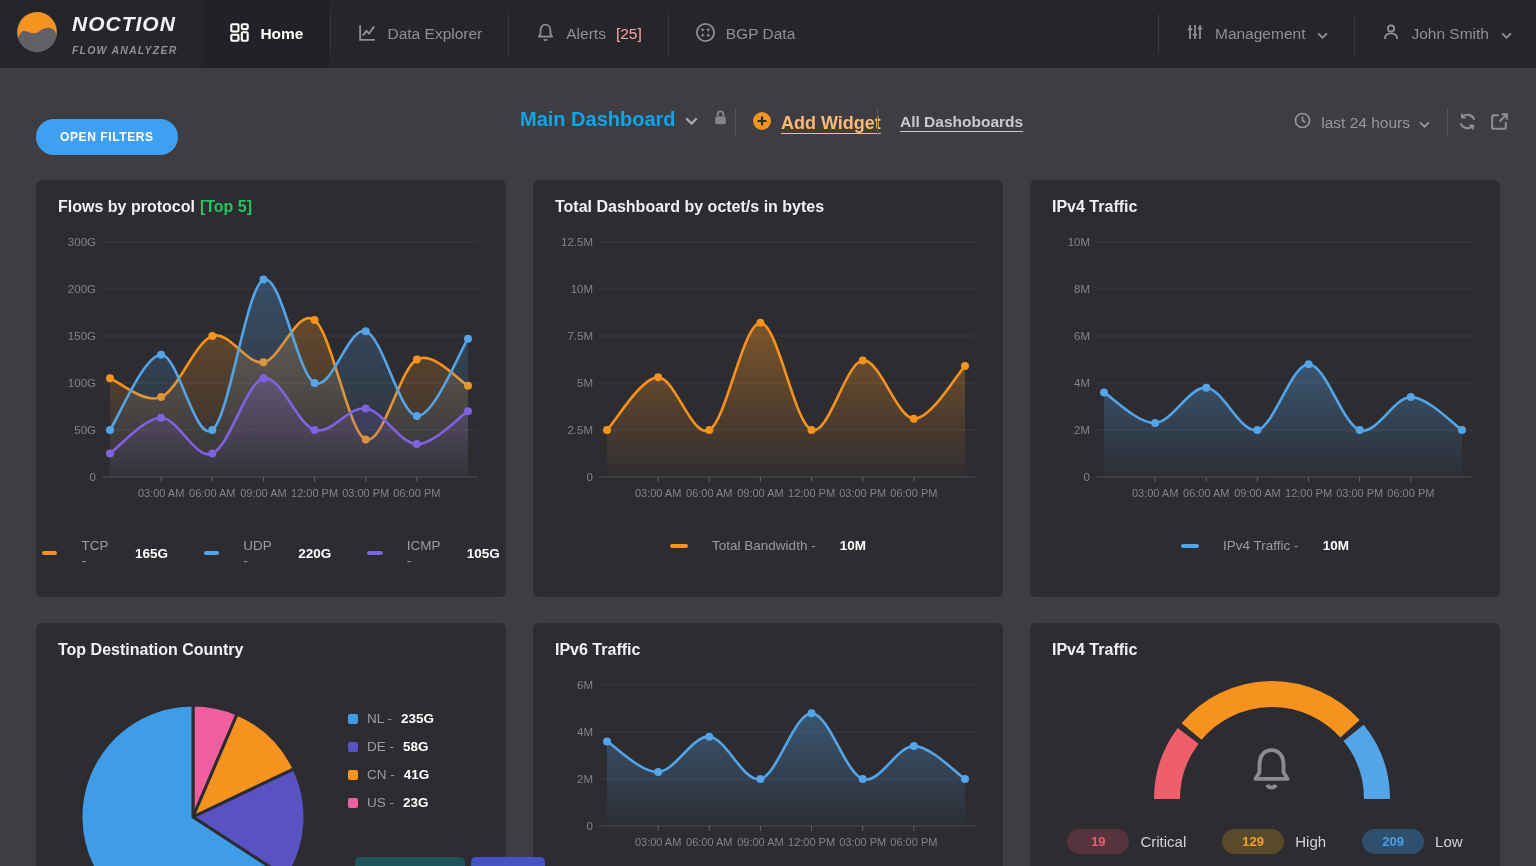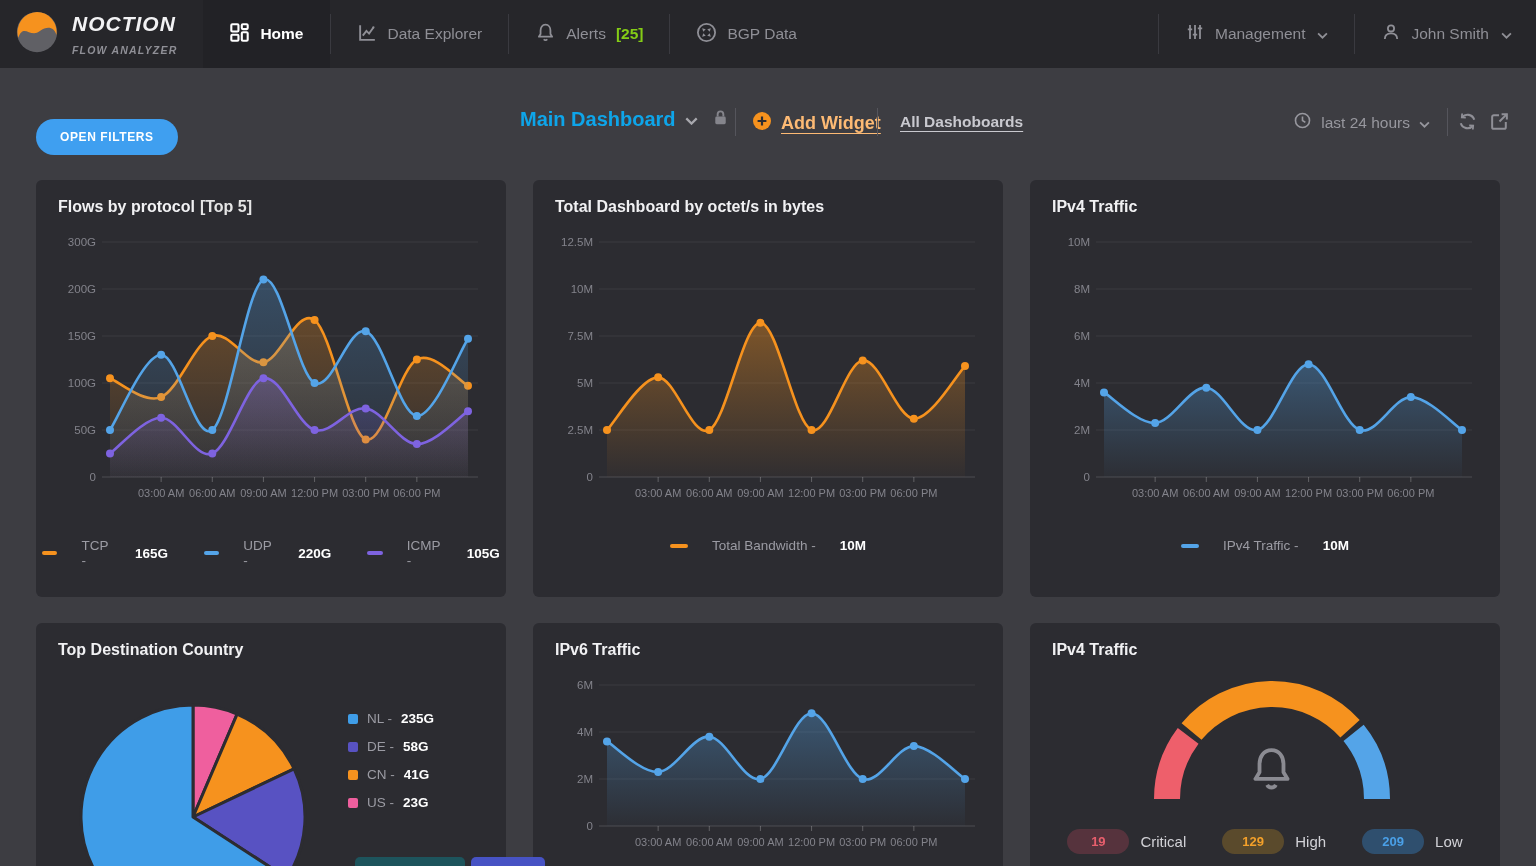--- a/index.html
+++ b/index.html
@@ -12,42 +12,42 @@
   
   .navbar { height:68px; background:#26262a; display:flex; align-items:center; }
   .brand { display:flex; align-items:center; gap:12px; padding:0 26px 0 14px; }
   .brand-name { font-size:21px; font-weight:bold; font-style:italic; color:#f2f2f4; letter-spacing:1px; line-height:1; }
   .brand-tag { font-size:10.5px; font-style:italic; font-weight:bold; color:#8f8f96; letter-spacing:1.2px; margin-top:10px; }
   .nav-item { display:flex; align-items:center; gap:10px; color:#8f8f96; font-size:15.5px; padding:0 26px; height:68px; cursor:pointer; }
   .nav-item.active { color:#ffffff; font-weight:bold; background:#222226; }
   .nav-item svg { flex:0 0 auto; }
   .nav-divider { width:1px; height:40px; background:#3a3a40; }
   .nav-right { margin-left:auto; display:flex; align-items:center; }
-  .badge-orange { color:#84cc16; font-weight:bold; }
+  .badge-orange { color:#fca5a5; font-weight:normal; }
   .chev { margin-left:2px; }
   
   .subheader { position:relative; height:44px; margin-top:32px; }
   .btn-filters {
     position:absolute; left:36px; top:3px; background:#3f9ff0; color:#fff;
     font-size:12px; font-weight:bold; letter-spacing:.6px; border:none;
     padding:11px 24px; border-radius:18px; cursor:pointer;margin-top:16px;
   }
   .dash-title-group { position:absolute; left:520px; top:8px; display:flex; align-items:center; gap:9px; }
   .dash-title { font-size:20px; font-weight:bold; color:#0ea5e9; }
   .sub-divider { position:absolute; top:8px; width:1px; height:28px; background:#55555c; }
   .add-widget { position:absolute; left:752px; top:11px; display:flex; align-items:center; gap:9px; color:#fdba74; font-size:18px; font-weight:bold; cursor:pointer; }
   .add-widget .lbl { text-decoration:underline; text-underline-offset:4px; }
   .all-dash { position:absolute; left:900px; top:13px; color:#c9c9cf; font-size:15.5px; font-weight:bold; text-decoration:underline; text-underline-offset:4px; cursor:pointer; }
   .time-group { position:absolute; right:106px; top:11px; display:flex; align-items:center; gap:9px; color:#97979e; font-size:15.5px; cursor:pointer; }
   .icon-btn { position:absolute; top:11px; color:#8f8f96; cursor:pointer; }
   
   .cards { display:grid; grid-template-columns:repeat(3,470px); gap:26px 27px; padding:0 36px; margin-top:36px; }
   .card { background:#2c2c31; border-radius:6px; padding:18px 22px; height:417px; position:relative; }
   .card-title { font-size:16px; font-weight:bold; color:#f1f1f3; margin-bottom:10px; }
-  .card-title .suffix { color:#e5e5e5; margin-left:5px; }
+  .card-title .suffix { color:#22c55e; margin-left:5px; }
   
   .legend-row { display:flex; justify-content:center; gap:36px; margin-top:8px; }
   .legend-item { display:flex; align-items:center; gap:24px; font-size:13.5px; color:#9b9ba3; }
   .legend-dash { width:18px; height:4px; border-radius:2px; }
   .legend-item b { color:#fff; }
   
   .pie-wrap { display:flex; margin-top:6px; }
   .pie-legend { display:flex; flex-direction:column; gap:13px; margin-left:10px; margin-top:42px; }
   .pie-legend .legend-item { gap:9px; font-size:13.5px; }
   .legend-sq { width:10px; height:10px; border-radius:2px; }

